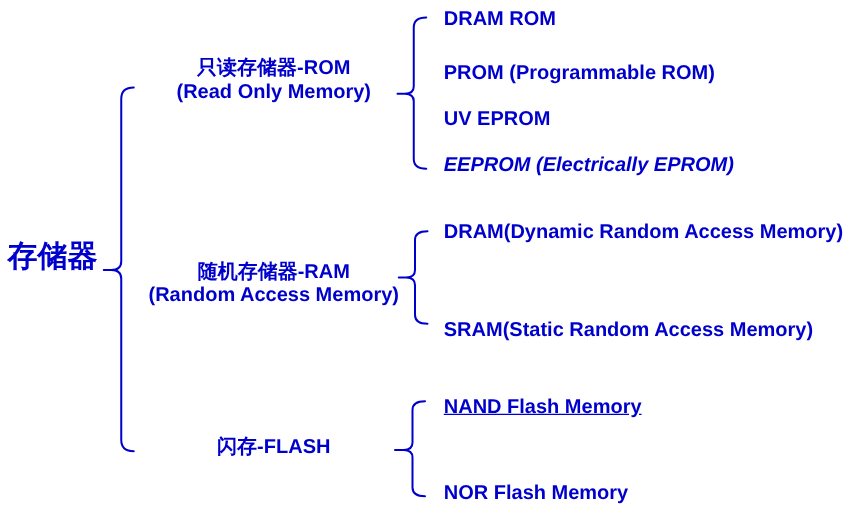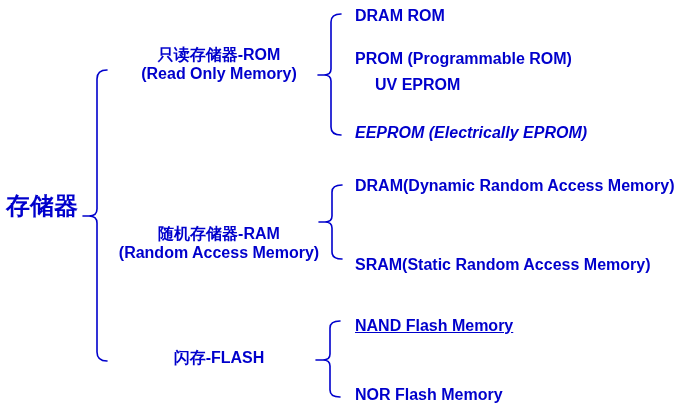--- a/index.html
+++ b/index.html
@@ -26,31 +26,31 @@
   }
   .branch-label {
     left: 79px;
     width: 280px;
     font-size: 16px;
     line-height: 19px;
     text-align: center;
     white-space: nowrap;
   }
   .branch-rom   { top: 45px; }
-  .branch-ram   { top: 224px; }
+  .branch-ram   { top: 208px; }
   .branch-flash { top: 348px; }
   .leaf {
     left: 355px;
     font-size: 16px;
     line-height: 17px;
     white-space: nowrap;
   }
   .leaf-0 { top: 7px; }
   .leaf-1 { top: 50px; }
-  .leaf-2 { top: 76px; margin-left: 20px; }
+  .leaf-2 { top: 87px; }
   .leaf-3 { top: 124px; font-style: italic; }
   .leaf-4 { top: 177px; }
   .leaf-5 { top: 256px; }
   .leaf-6 { top: 317px; text-decoration: underline; }
   .leaf-7 { top: 386px; }
   .braces {
     position: absolute;
     left: 0; top: 0;
     width: 690px; height: 411px;
     pointer-events: none;

